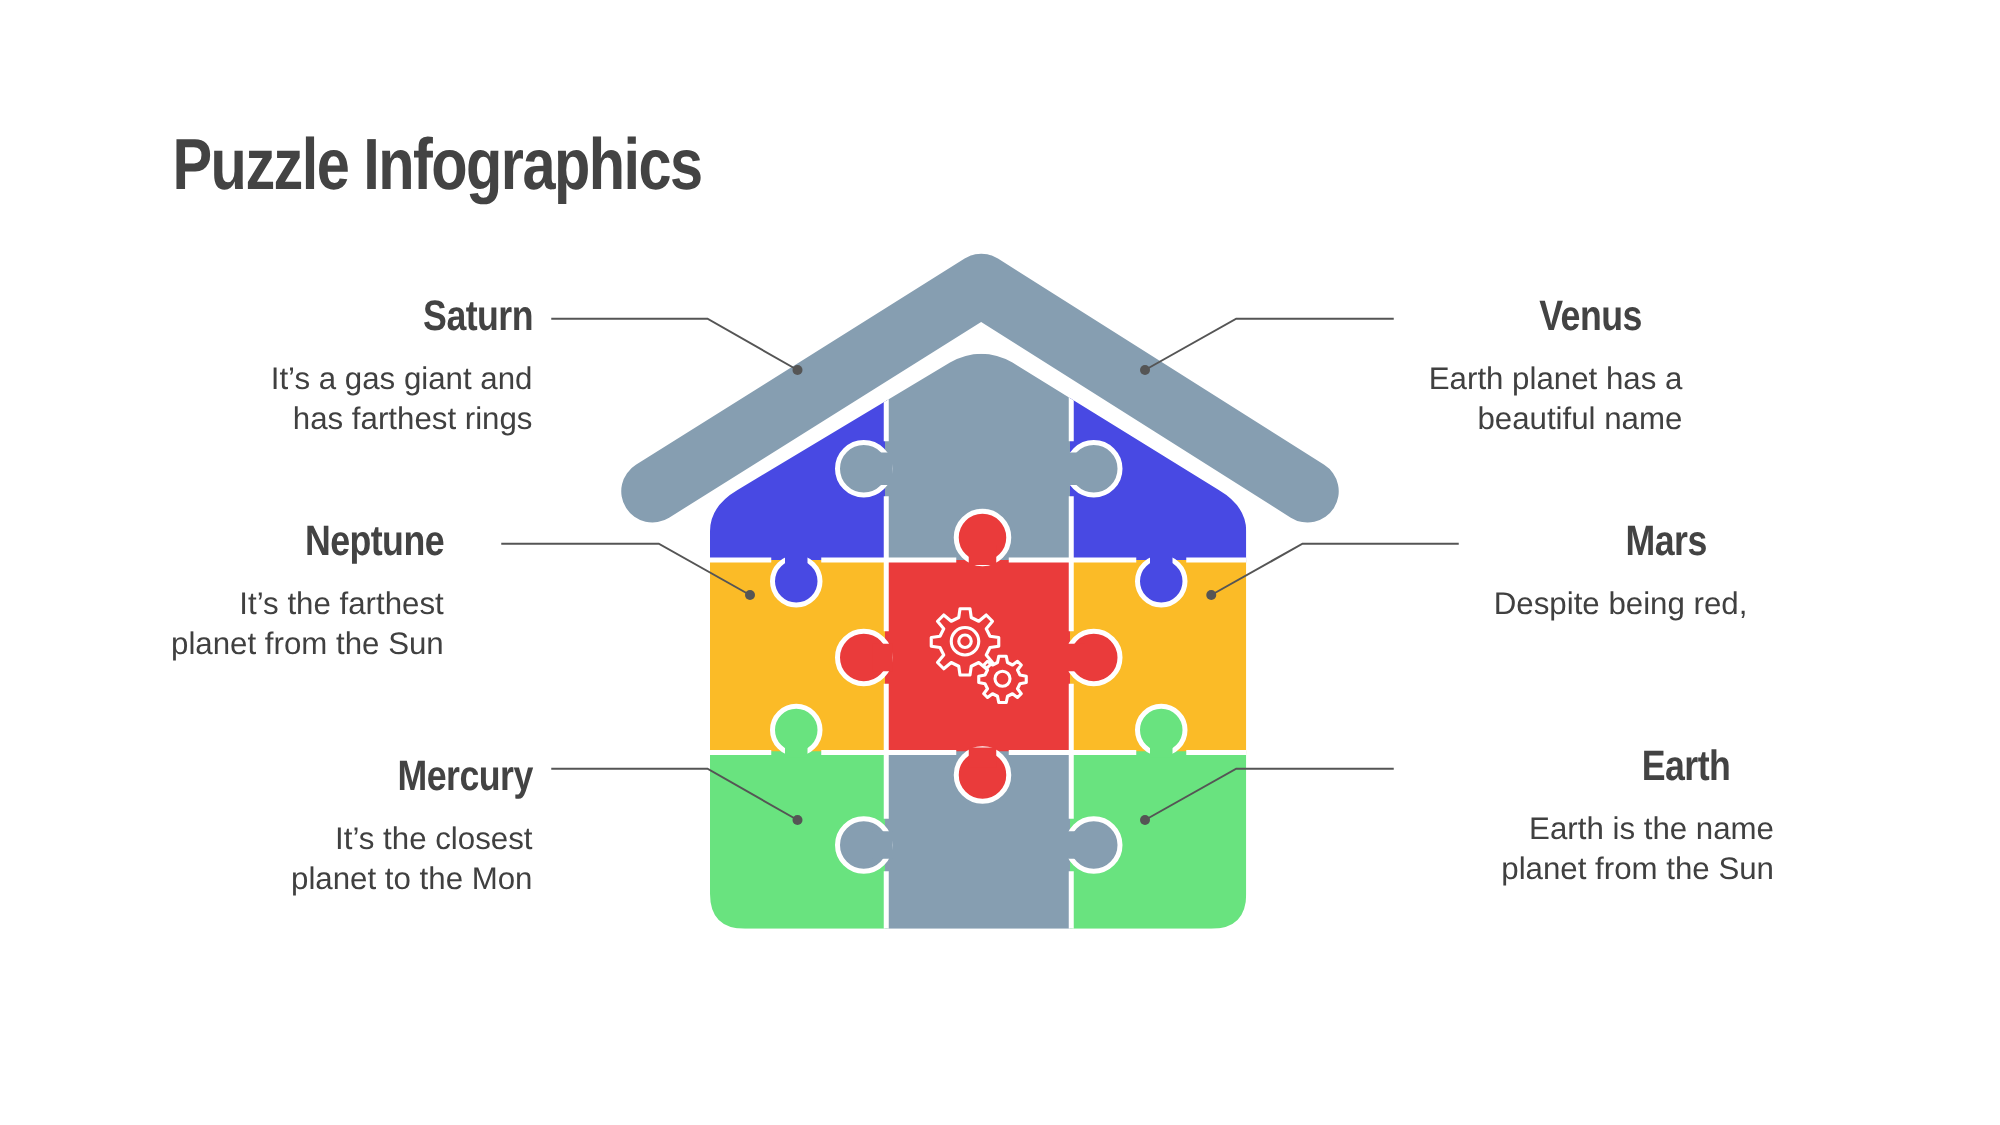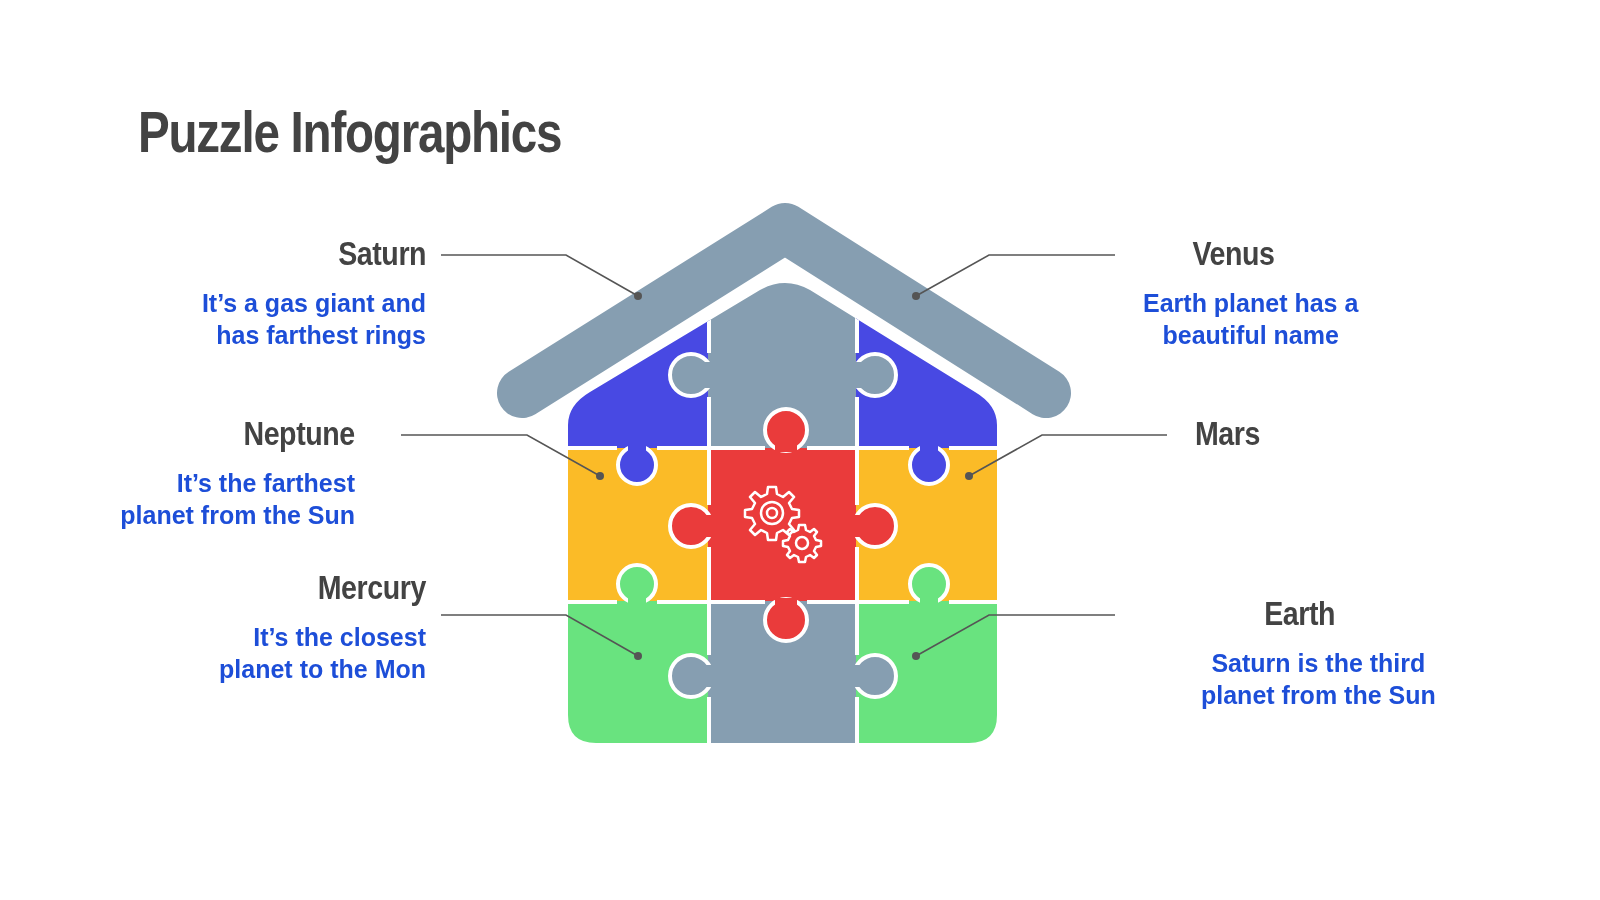--- a/index.html
+++ b/index.html
@@ -1,24 +1,24 @@
 <!DOCTYPE html>
 <html><head>
   <meta charset="utf-8">
   <style>
     html, body { margin:0; padding:0; background:#ffffff; }
     body { width:1600px; height:900px; position:relative; overflow:hidden; font-family:"Liberation Sans", sans-serif; color:#434343; }
     .title { position:absolute; left:138px; top:98px; font-family:"Liberation Sans", sans-serif; font-weight:bold; font-size:58px; letter-spacing:-1.5px; color:#434343; transform:scaleX(0.82); transform-origin:left top; white-space:nowrap; }
     .diagram { position:absolute; left:0; top:0; width:1600px; height:900px; }
     .label { position:absolute; }
     .label .name { font-weight:bold; font-size:34px; color:#434343; transform:scaleX(0.84); white-space:nowrap; letter-spacing:-0.5px; }
-    .label .desc { font-size:25px; line-height:32px; color:#1d4ed8; margin-top:14px; white-space:nowrap;font-weight:bold; }
+    .label .desc { font-size:25px; line-height:32px; color:#404040; margin-top:14px; white-space:nowrap; }
     .label.left { text-align:right; }
     .label.left .name { transform-origin:right top; }
-    .label.right { text-align:center; }
+    .label.right { text-align:right; }
     .label.right .name { transform-origin:left top; }
   </style>
 </head>
 <body>
 
 <div class="title">Puzzle Infographics</div>
 
 <svg class="diagram" width="1600" height="900" viewBox="0 0 1600 900" xmlns="http://www.w3.org/2000/svg">
   <defs>
     <clipPath id="houseClip">
@@ -134,39 +134,40 @@
     <div>has farthest rings</div>
   </div>
 </div>
 <div class="label left" style="right:1245px; top:414px;">
   <div class="name">Neptune</div>
   <div class="desc">
     <div>It’s the farthest</div>
     <div>planet from the Sun</div>
   </div>
 </div>
-<div class="label left" style="right:1174px; top:568px;text-align:right;">
+<div class="label left" style="right:1174px; top:602px;text-align:right;">
   <div class="name">Mercury</div>
   <div class="desc">
     <div>It’s the closest</div>
     <div>planet to the Mon</div>
   </div>
 </div>
 
 <div class="label right" style="left:1143px; top:234px;">
   <div class="name">Venus</div>
   <div class="desc">
     <div>Earth planet has a</div>
     <div>beautiful name</div>
   </div>
 </div>
 <div class="label right" style="left:1195px; top:414px;">
   <div class="name">Mars</div>
   <div class="desc">
+    <div>Despite being red,</div>
   </div>
 </div>
 <div class="label right" style="left:1201px; top:594px;">
   <div class="name">Earth</div>
   <div class="desc">
-    <div>Saturn is the third</div>
+    <div>Earth is the name</div>
     <div>planet from the Sun</div>
   </div>
 </div>
 
 </body></html>

